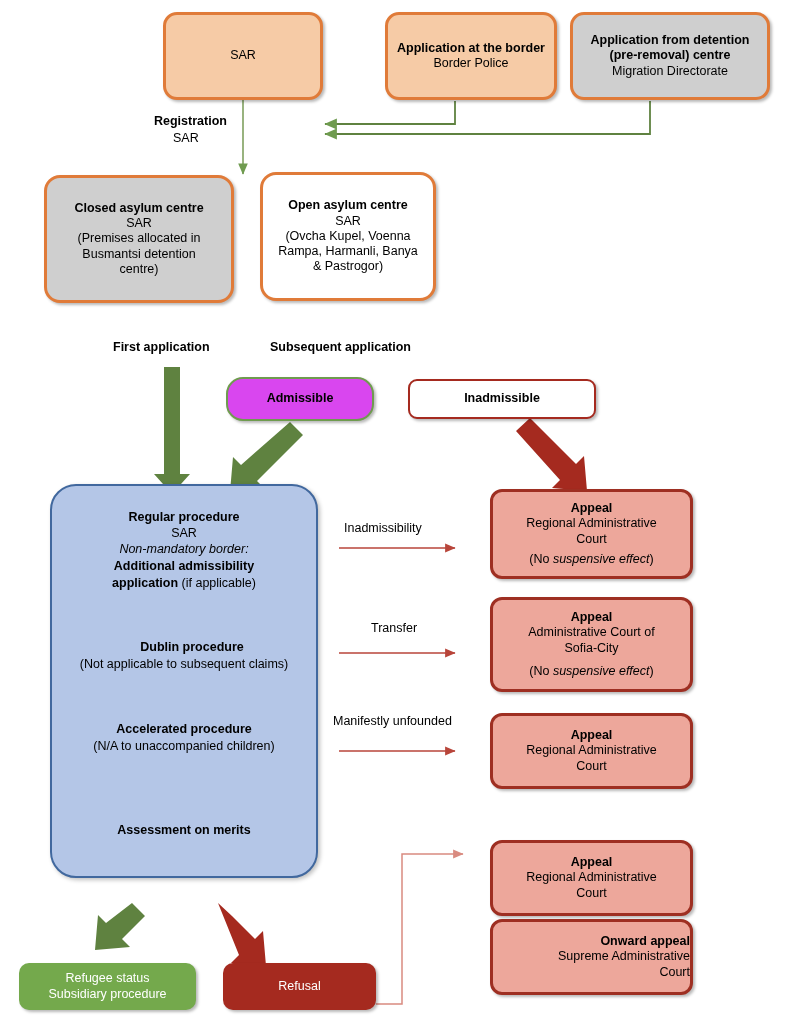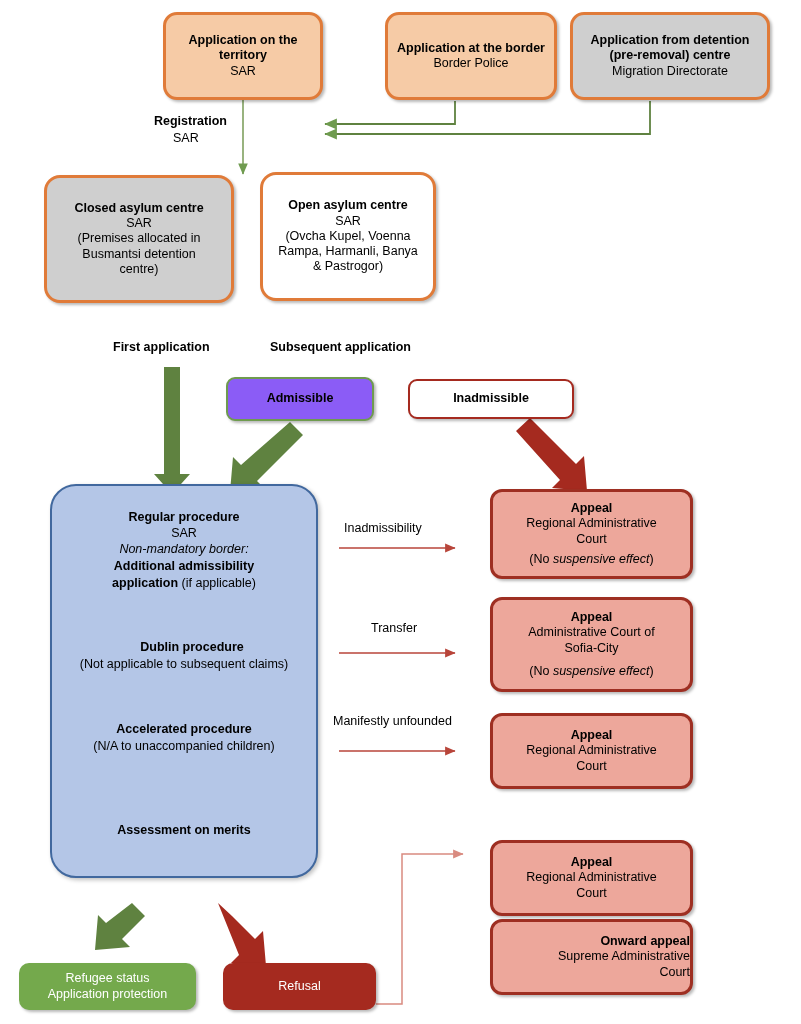--- a/index.html
+++ b/index.html
@@ -19,21 +19,21 @@
   .src.peach{background:#f6cba6;}
   .src.grey{background:#cfcfcf;}
 
   
   .centre{border-width:3px;border-color:#e07b39;border-radius:16px;
           box-shadow:2px 2px 3px rgba(0,0,0,.28);font-size:12.5px;color:#000;}
   .centre.grey{background:#cfcfcf;}
   .centre.white{background:#fff;}
 
   
-  .adm{background:#8b5cf6;border-width:2.5px;border-color:#6f9b4f;border-radius:9px;
+  .adm{background:#d946ef;border-width:2.5px;border-color:#6f9b4f;border-radius:17px;
        box-shadow:2px 2px 3px rgba(0,0,0,.28);font-size:12.5px;font-weight:bold;}
   .inadm{background:#fff;border-width:2.5px;border-color:#a52a1f;border-radius:9px;
        box-shadow:2px 2px 3px rgba(0,0,0,.28);font-size:12.5px;font-weight:bold;}
 
   
   .proc{background:#b4c6e7;border-width:2.5px;border-color:#41689e;border-radius:26px;
         box-shadow:2px 2px 4px rgba(0,0,0,.25);justify-content:flex-start;}
 
   
   .appeal{background:#eda79b;border-width:3px;border-color:#9e2f22;border-radius:12px;
@@ -125,21 +125,20 @@
     <g fill="#a52a1f">
       <path d="M218,903 L232,916 L255,939 L263,931 L266,966 L231,963 L239,955 z"></path>
     </g>
 
     <g stroke="#d98b80" stroke-width="1.5" fill="none">
       <path d="M376,1004 L402,1004 L402,854 L463,854" marker-end="url(#rtip2)"></path>
     </g>
   </svg>
 
   <div class="box src peach" style="left:163px;top:12px;width:160px;height:88px;">
-    <span class="ln b">Application on the territory</span>
     <span class="ln">SAR</span>
   </div>
 
   <div class="box src peach" style="left:385px;top:12px;width:172px;height:88px;">
     <span class="ln b">Application at the border</span>
     <span class="ln">Border Police</span>
   </div>
 
   <div class="box src grey" style="left:570px;top:12px;width:200px;height:88px;">
     <span class="ln b">Application from detention</span>
@@ -166,21 +165,21 @@
     <span class="ln">&amp; Pastrogor)</span>
   </div>
 
   <div class="label bold" style="left:113px;top:340px;">First application</div>
   <div class="label bold" style="left:270px;top:340px;">Subsequent application</div>
 
   <div class="box adm" style="left:226px;top:377px;width:148px;height:44px;">
     <span class="ln">Admissible</span>
   </div>
 
-  <div class="box inadm" style="left:408px;top:379px;width:166px;height:40px;">
+  <div class="box inadm" style="left:408px;top:379px;width:188px;height:40px;">
     <span class="ln">Inadmissible</span>
   </div>
 
   <div class="box proc" style="left:50px;top:484px;width:268px;height:394px;">
     <div class="procrow" style="top:24px;font-weight:bold;">Regular procedure</div>
     <div class="procrow" style="top:40px;">SAR</div>
     <div class="procrow i" style="top:56px;">Non-mandatory border:</div>
     <div class="procrow b" style="top:73px;">Additional admissibility</div>
     <div class="procrow" style="top:90px;">
       <span class="b">application</span><span> (if applicable)</span>
@@ -226,20 +225,20 @@
   </div>
 
   <div class="box appeal" style="left:490px;top:919px;width:203px;height:76px;align-items:flex-end;">
     <span class="ln b">Onward appeal</span>
     <span class="ln">Supreme Administrative</span>
     <span class="ln">Court</span>
   </div>
 
   <div class="box outcome green" style="left:19px;top:963px;width:177px;height:47px;">
     <span class="ln">Refugee status</span>
-    <span class="ln">Application protection</span>
+    <span class="ln">Subsidiary procedure</span>
   </div>
 
   <div class="box outcome red" style="left:223px;top:963px;width:153px;height:47px;">
     <span class="ln">Refusal</span>
   </div>
 
 </div>
 
 </body></html>

